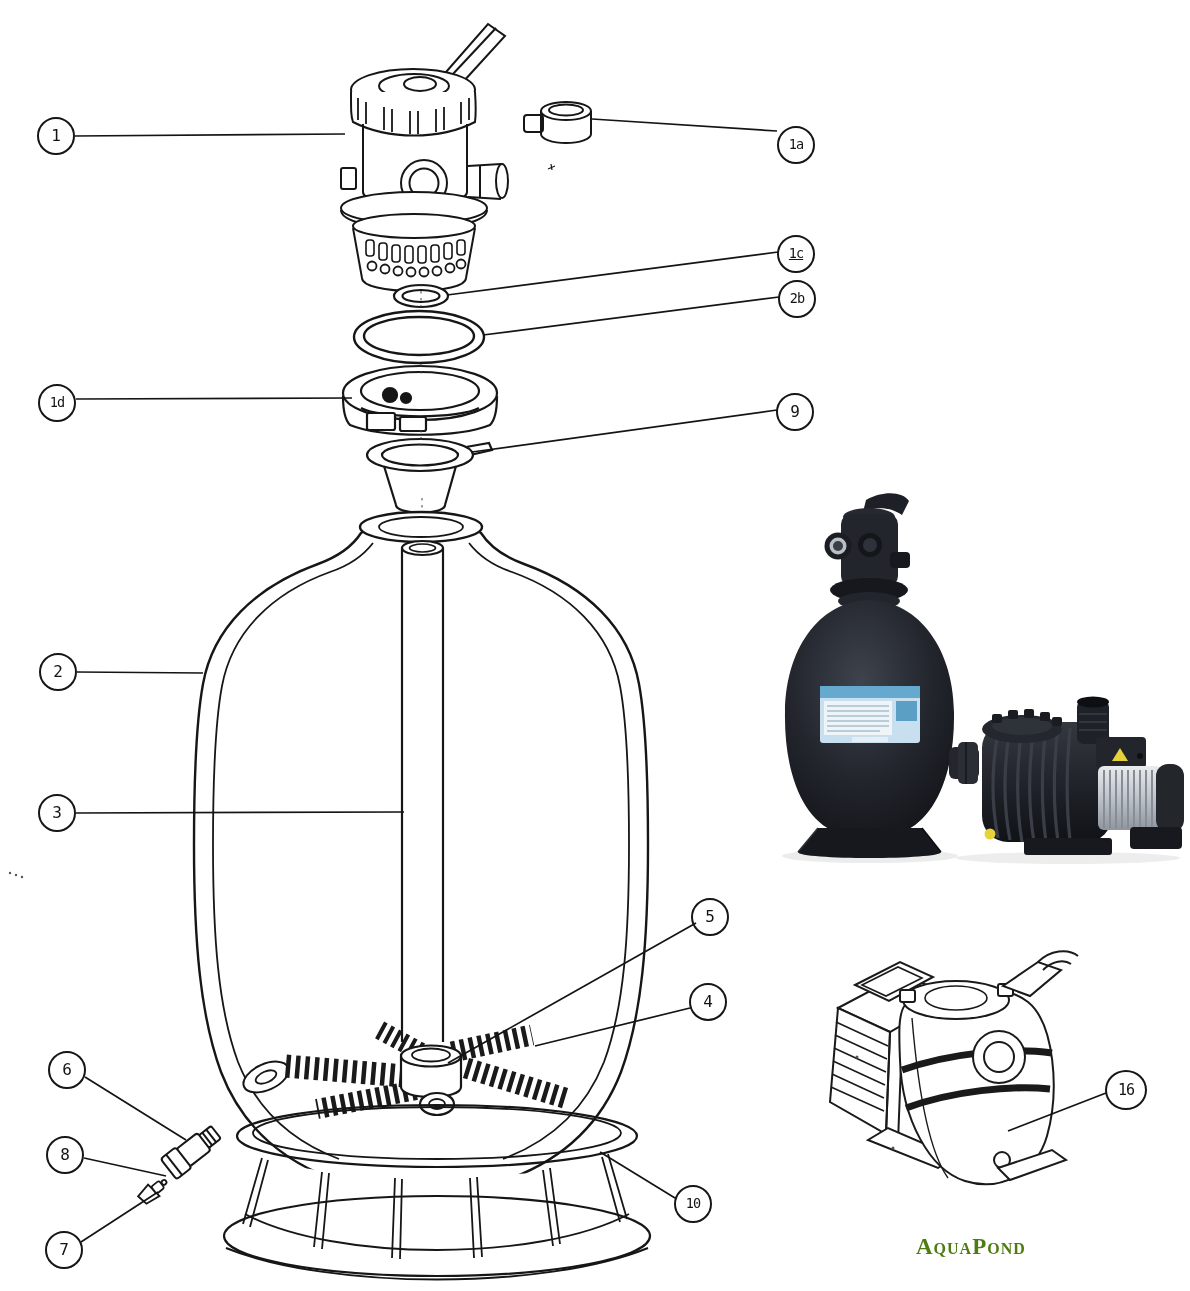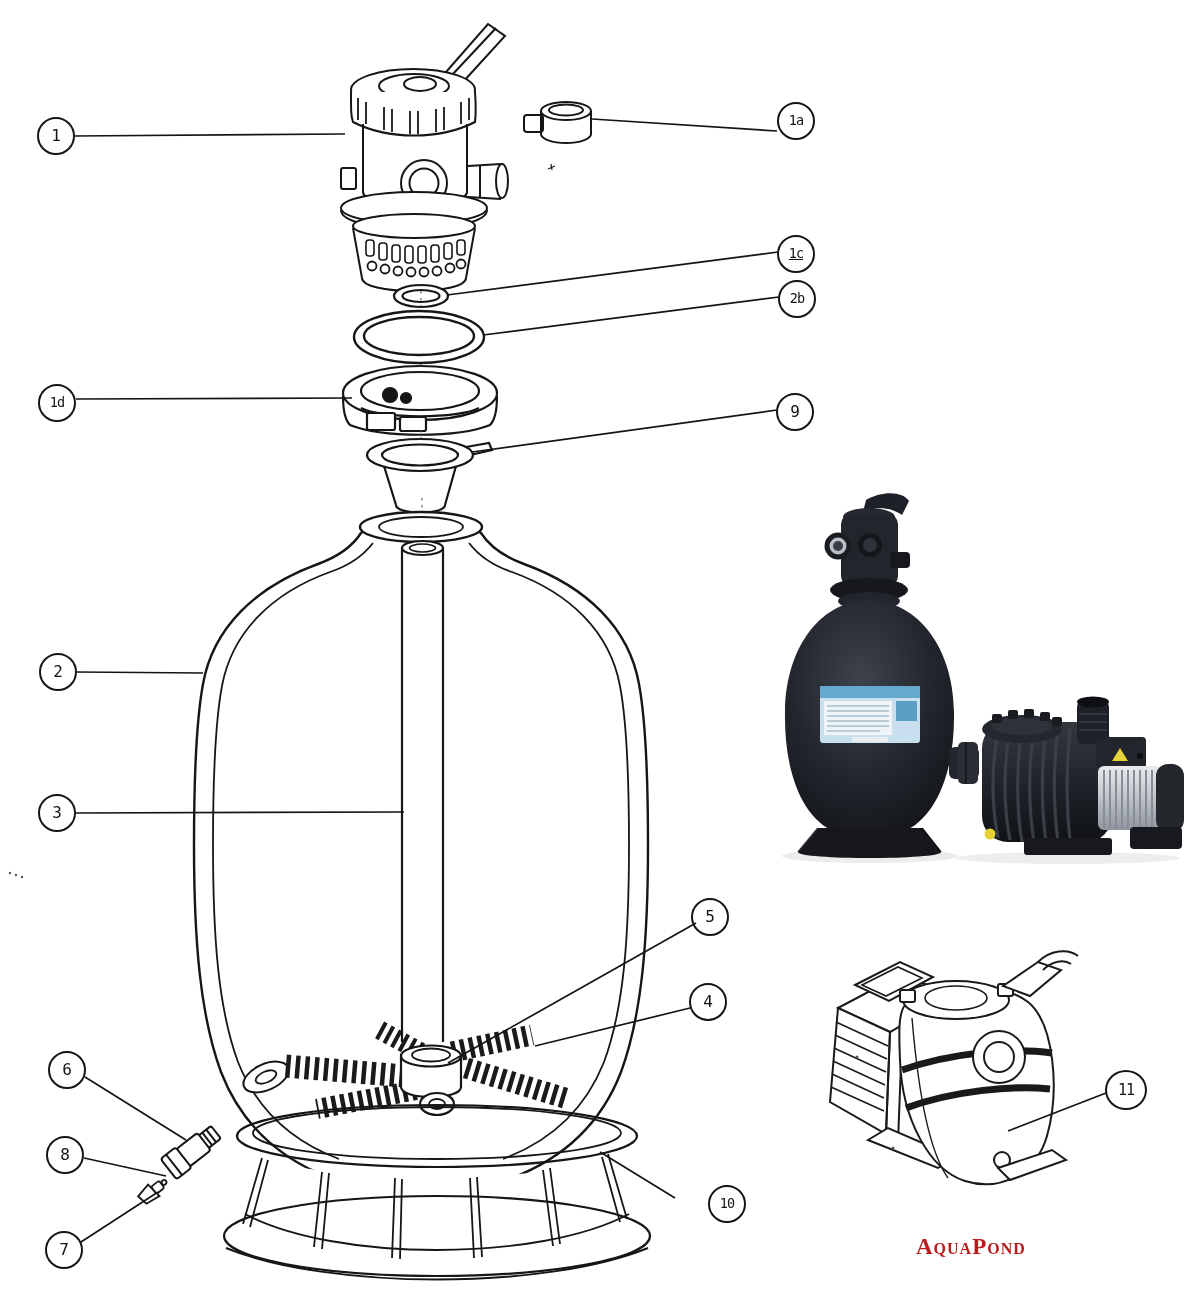--- a/index.html
+++ b/index.html
@@ -12,21 +12,21 @@
     position:absolute;width:38px;height:38px;border:2.6px solid #161616;border-radius:50%;
     display:flex;align-items:center;justify-content:center;box-sizing:border-box;
     font-family:"DejaVu Sans Mono",monospace;font-size:16px;color:#141414;background:transparent;
     line-height:1;
   }
   .callout.two{font-size:13.5px;letter-spacing:-1px;}
   .callout.big{width:42px;height:40px;border-width:2.2px;font-size:15px;}
   .brand{
     position:absolute;left:916px;top:1234px;width:150px;height:30px;
     font-family:"Liberation Serif",serif;font-variant:small-caps;font-weight:600;
-    font-size:23px;letter-spacing:1px;color:#b91c1c;
+    font-size:23px;letter-spacing:1px;color:#4d7c0f;
   }
 </style>
 </head>
 <body>
 
 <div id="stage">
 
 <svg id="lineart" width="1190" height="1291" viewBox="0 0 1190 1291">
   <defs>
     <radialGradient id="tankGrad" cx="45%" cy="35%" r="75%">
@@ -408,30 +408,30 @@
   <g fill="#555">
     <circle cx="10" cy="873" r="1.2"></circle>
         <circle cx="16" cy="875" r="1.2"></circle>
         <circle cx="22" cy="877" r="1.2"></circle>
     <circle cx="857" cy="1057" r="1.5"></circle>
         <circle cx="893" cy="1148" r="1.5"></circle>
   </g>
 </svg>
 
 <div class="callout" style="left:37px;  top:117px;">1</div>
-<div class="callout two" style="left:777px; top:102px;text-align:center;">1a</div>
+<div class="callout two" style="left:777px; top:126px;text-align:center;">1a</div>
 <div class="callout two" style="left:777px; top:235px;text-decoration:underline;">1c</div>
 <div class="callout two" style="left:778px; top:280px;">2b</div>
 <div class="callout two" style="left:38px;  top:384px;">1d</div>
 <div class="callout" style="left:776px; top:393px;">9</div>
 <div class="callout" style="left:39px;  top:653px;">2</div>
 <div class="callout" style="left:38px;  top:794px;">3</div>
 <div class="callout" style="left:691px; top:898px;">5</div>
 <div class="callout" style="left:689px; top:983px;">4</div>
 <div class="callout" style="left:48px;  top:1051px;">6</div>
 <div class="callout" style="left:46px;  top:1136px;">8</div>
 <div class="callout" style="left:45px;  top:1231px;">7</div>
-<div class="callout two" style="left:708px; top:1185px;">10</div>
-<div class="callout big two" style="left:1105px;top:1070px;">11</div>
+<div class="callout two" style="left:674px; top:1185px;">10</div>
+<div class="callout big two" style="left:1105px;top:1070px;">16</div>
 
 <div class="brand">AquaPond</div>
 
 </div>
 
 </body></html>

